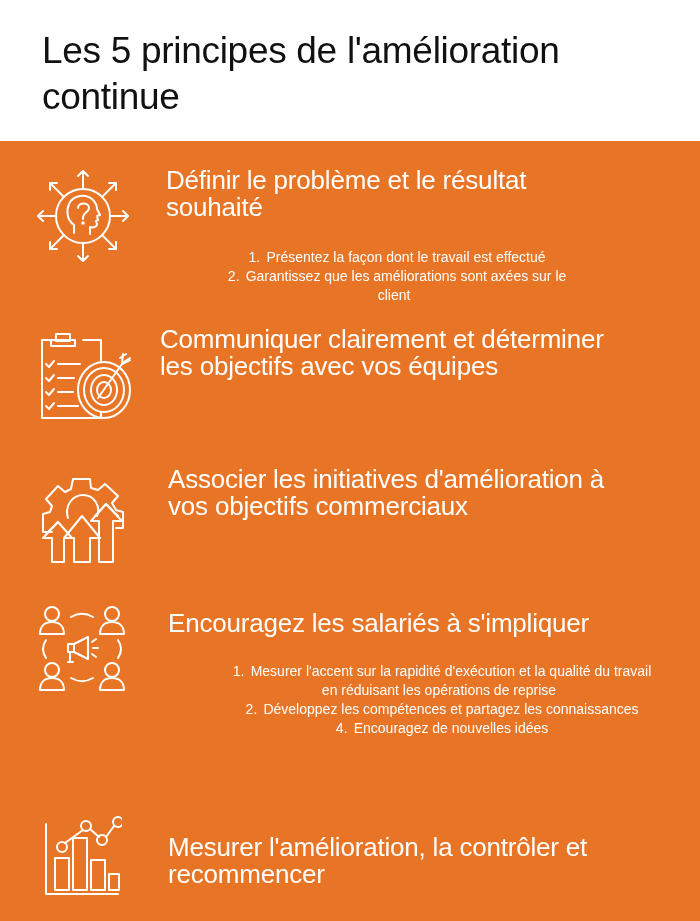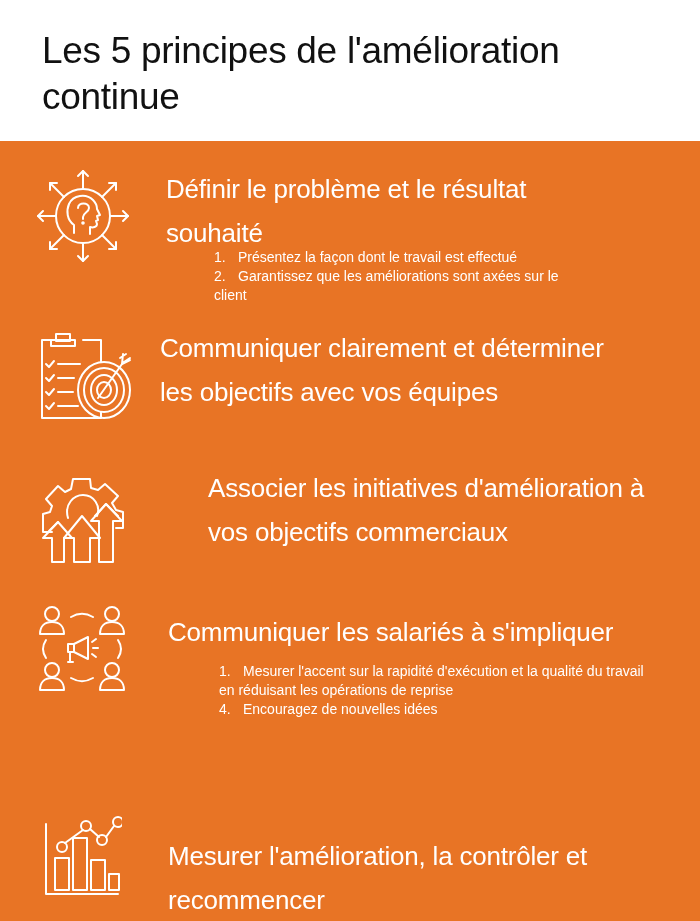--- a/index.html
+++ b/index.html
@@ -6,23 +6,23 @@
   body { width: 700px; height: 921px; background: #ffffff; position: relative; overflow: hidden;
          font-family: "Liberation Sans", sans-serif; }
   .header { position: absolute; left: 0; top: 0; width: 700px; height: 122px; background: #ffffff; }
   .title { position: absolute; left: 42px; top: 28px; width: 640px; margin: 0;
            font-size: 37px; line-height: 46px; font-weight: 400; color: #111111; letter-spacing: -0.3px; }
   .panel { position: absolute; left: 0; top: 141px; width: 700px; height: 780px; background: #e87425; }
   .section { position: absolute; left: 0; width: 700px; }
   .icon { position: absolute; }
   .icon svg { display: block; }
   .heading { position: absolute; margin: 0; color: #ffffff; font-weight: 400;
-             font-size: 26px; line-height: 44px; letter-spacing: -0.2px; }
+             font-size: 26px; line-height: 27px; letter-spacing: -0.2px; }
   .sublist { position: absolute; color: #ffffff; font-size: 14px; line-height: 19px; margin: 0; padding: 0; }
-  .sublist .item { display: block; }
+  .sublist .item { display: block; text-align: center; }
   .sublist .num { display: inline-block; width: 24px; }
 </style>
 </head>
 <body>
 
 <div class="header">
   <h1 class="title">Les 5 principes de l'amélioration continue</h1>
 </div>
 
 <div class="panel"></div>
@@ -94,21 +94,21 @@
     <svg width="90" height="100" viewBox="0 0 90 100" fill="none" stroke="#fff" stroke-width="2" stroke-linecap="round" stroke-linejoin="round">
       <path d="M14 66 L5 66 L5 48 L12 46 L14 40 L8 33 L20 20 L27 26 L33 23 L35 13 L52 13 L53 22 L60 24 L67 18 L80 30 L74 37 L78 44 L85 46 L85 62 L78 62"></path>
       <path d="M30 52 C26 38 36 29 45 29 C56 29 63 40 59 50"></path>
       <path d="M5 72 L20 56 L34 72 L26 72 L26 96 L14 96 L14 72 Z"></path>
       <path d="M11 65 L20 56"></path>
       <path d="M26 72 L44 50 L62 72 L52 72 L52 96 L36 96 L36 72 Z"></path>
       <path d="M53 55 L68 38 L84 55 L75 55 L75 96 L61 96 L61 55 Z"></path>
       <path d="M57 50 L68 38 L80 50"></path>
     </svg>
   </div>
-  <h2 class="heading" style="left:168px; top:8px; width:460px;margin-left:40px;">Associer les initiatives d'amélioration à vos objectifs commerciaux</h2>
+  <h2 class="heading" style="left:168px; top:8px; width:460px;">Associer les initiatives d'amélioration à vos objectifs commerciaux</h2>
 </div>
 
 <div class="section" style="top:596px;">
   <div class="icon" style="left:38px; top:8px;">
     <svg width="90" height="88" viewBox="0 0 90 88" fill="none" stroke="#fff" stroke-width="2" stroke-linecap="round" stroke-linejoin="round">
       <circle cx="14" cy="10" r="7"></circle>
       <path d="M2 30 C2 22 7 18 14 18 C21 18 26 22 26 30 Z"></path>
       <circle cx="74" cy="10" r="7"></circle>
       <path d="M62 30 C62 22 67 18 74 18 C81 18 86 22 86 30 Z"></path>
       <circle cx="14" cy="66" r="7"></circle>
@@ -118,24 +118,27 @@
       <path d="M33 13 C40 9 48 9 55 13"></path>
       <path d="M33 74 C40 78 48 78 55 74"></path>
       <path d="M8 36 C4 42 4 48 8 54"></path>
       <path d="M80 36 C84 42 84 48 80 54"></path>
       <path d="M30 40 L36 40 L50 33 L50 55 L36 48 L30 48 Z"></path>
       <line x1="36" y1="40" x2="36" y2="48"></line>
       <path d="M32 48 L32 58 M30 58 L35 58"></path>
       <path d="M54 38 L58 35 M55 44 L60 44 M54 50 L58 53"></path>
     </svg>
   </div>
-  <h2 class="heading" style="left:168px; top:14px; width:500px;">Communiquer les salariés à s'impliquer</h2>
+  <h2 class="heading" style="left:168px; top:14px; width:500px;">Encouragez les salariés à s'impliquer</h2>
   <div class="sublist" style="left:219px; top:66px; width:440px;">
     <span class="item">
       <span class="num">1.</span><span>Mesurer l'accent sur la rapidité d'exécution et la qualité du travail en réduisant les opérations de reprise</span>
+    </span>
+    <span class="item">
+      <span class="num">2.</span><span>Développez les compétences et partagez les connaissances</span>
     </span>
     <span class="item">
       <span class="num">4.</span><span>Encouragez de nouvelles idées</span>
     </span>
   </div>
 </div>
 
 <div class="section" style="top:810px;">
   <div class="icon" style="left:44px; top:4px;">
     <svg width="78" height="84" viewBox="0 0 78 84" fill="none" stroke="#fff" stroke-width="2" stroke-linecap="round" stroke-linejoin="round">

